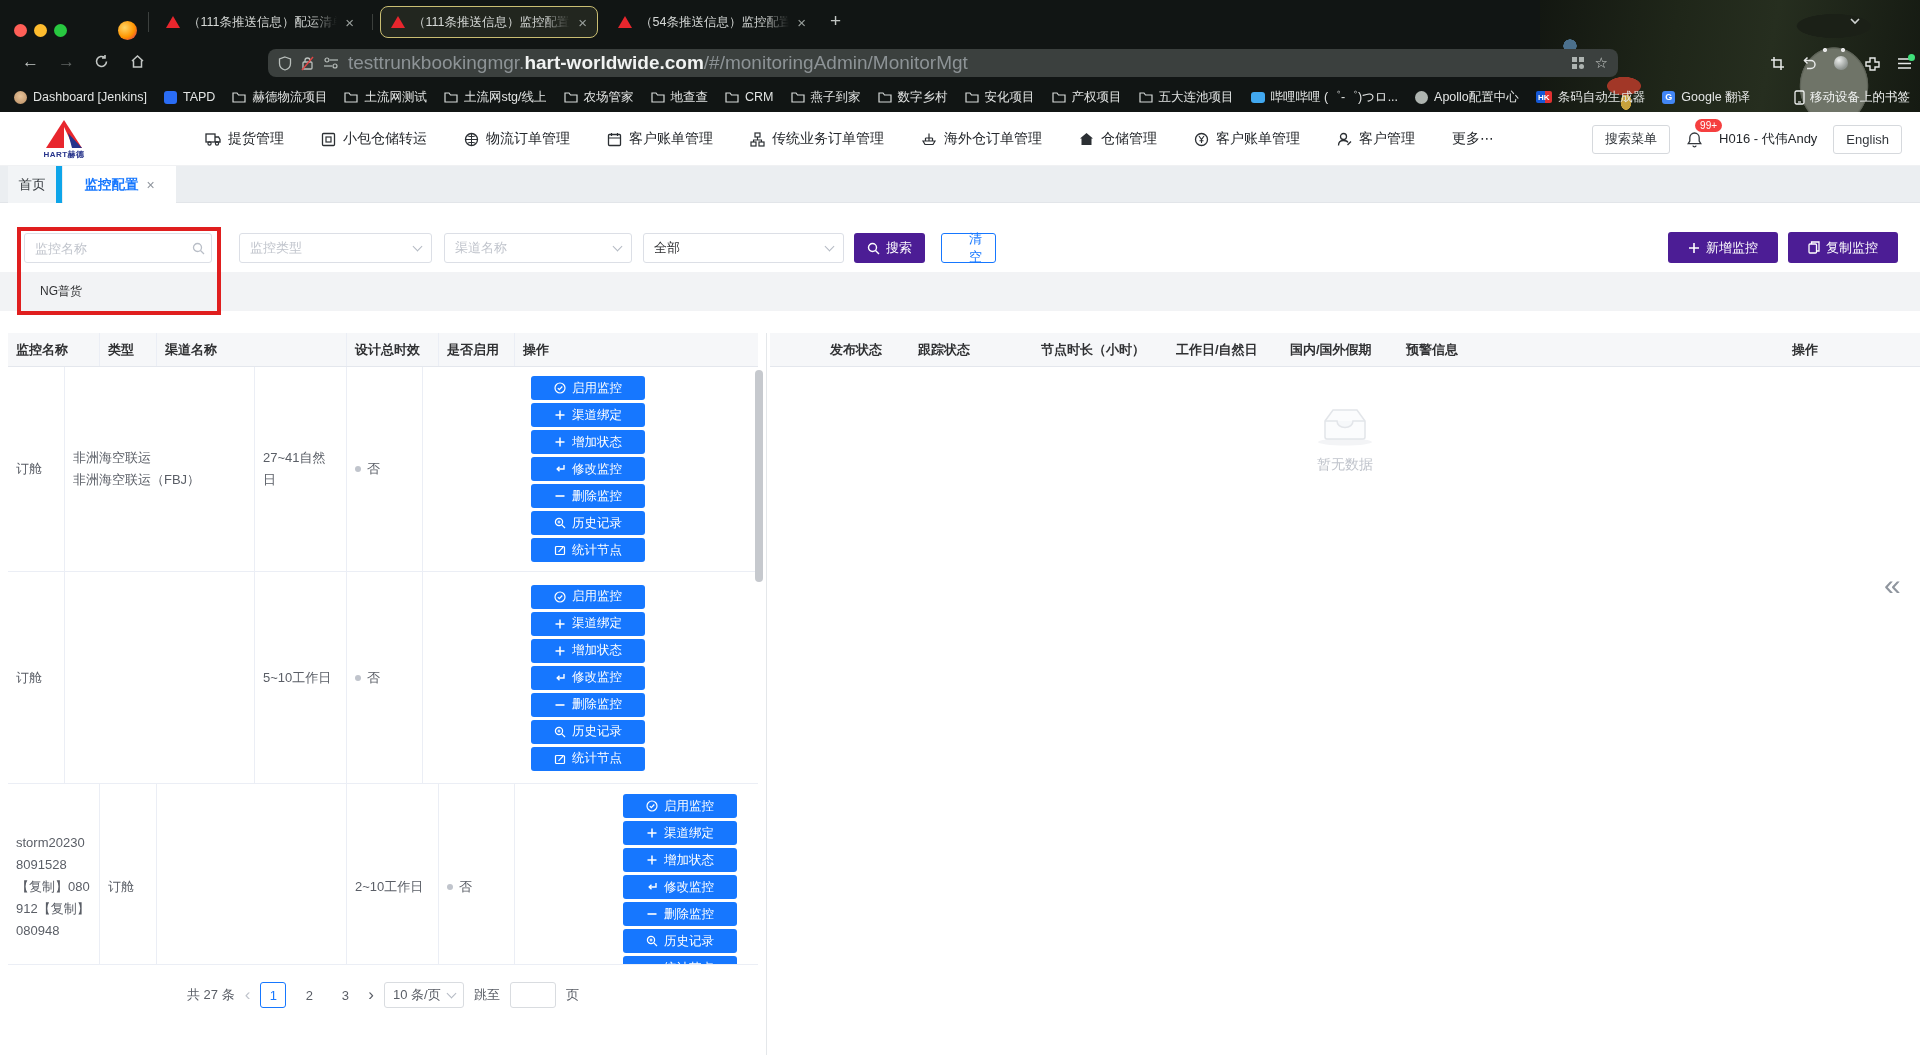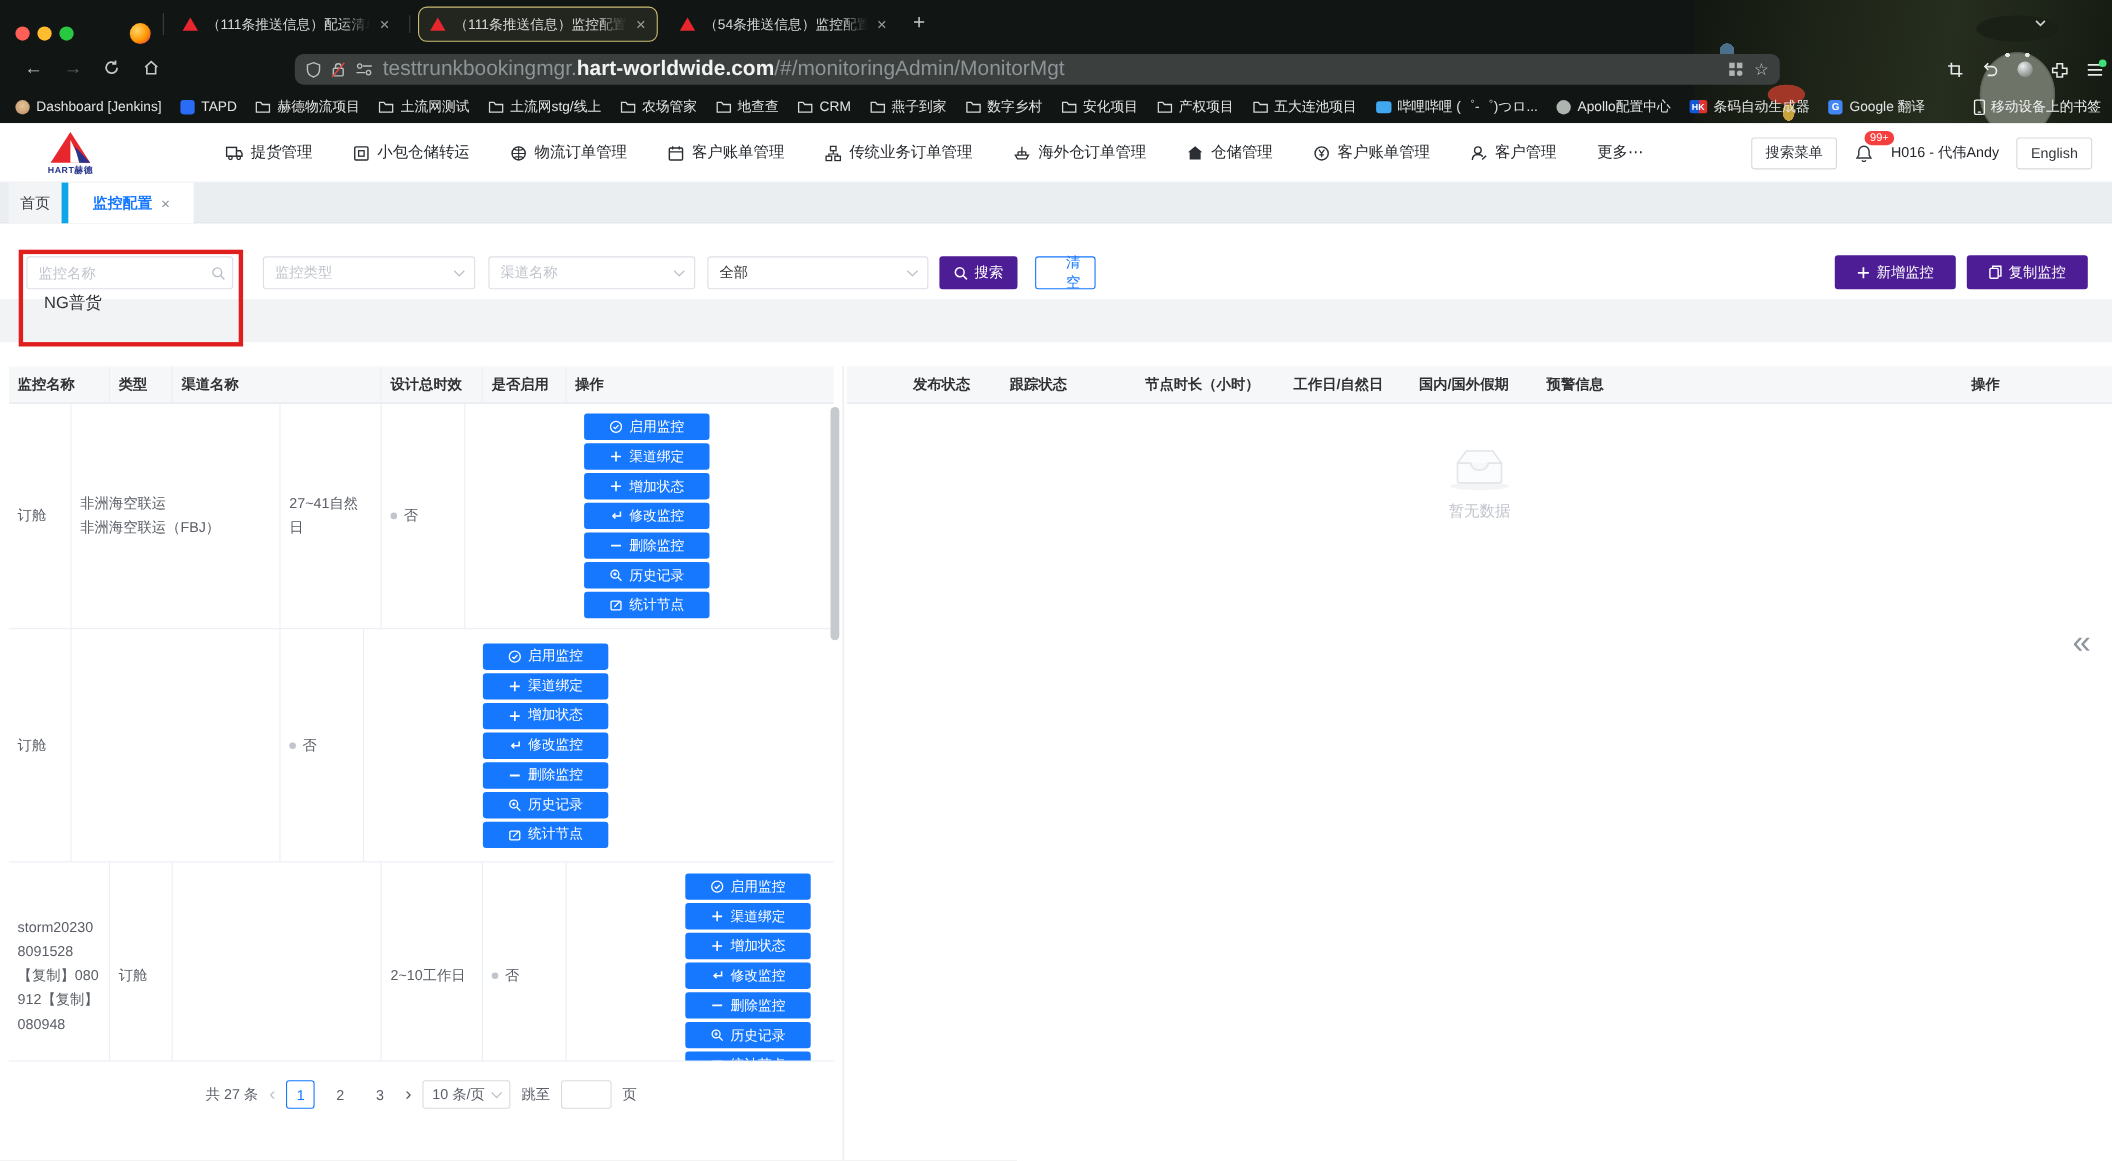--- a/index.html
+++ b/index.html
@@ -101,22 +101,22 @@
         transform:rotate(45deg);margin-top:-4px;}
   .btn-blue{background:#4c1d95;color:#fff;border:none;border-radius:3px;display:flex;align-items:center;
             justify-content:center;gap:6px;font-size:13px;cursor:pointer;
             font-family:"Liberation Sans","DejaVu Sans",sans-serif;}
   .btn-search{position:absolute;left:854px;top:233px;width:71px;height:30px;}
   .btn-clear{position:absolute;left:941px;top:233px;width:55px;height:30px;background:#fff;border:1px solid #1677ff;
              border-radius:3px;color:#1677ff;font-size:13px;display:flex;align-items:center;justify-content:center;padding-left:20px;}
   .btn-add{position:absolute;left:1668px;top:232px;width:110px;height:31px;}
   .btn-copy{position:absolute;left:1788px;top:232px;width:110px;height:31px;}
   .suggest-band{position:absolute;left:0;top:272px;width:1920px;height:39px;background:#f2f3f5;}
-  .suggest-item{position:absolute;left:40px;top:256px;height:39px;display:flex;align-items:center;
-                font-size:15px;color:#303133;}
+  .suggest-item{position:absolute;left:40px;top:272px;height:39px;display:flex;align-items:center;
+                font-size:12px;color:#303133;}
   .red-frame{position:absolute;left:17px;top:227px;width:204px;height:88px;border:4px solid #e01e1e;z-index:6;}
 
   
   .ltable{position:absolute;left:8px;top:333px;width:750px;height:632px;overflow:hidden;
           border-bottom:1px solid #ebeef5;font-size:13px;}
   .lt-head{display:flex;height:34px;background:#f6f7f9;border-bottom:1px solid #e4e7ed;}
   .th{display:flex;align-items:center;padding:0 8px;font-weight:bold;color:#303133;border-right:1px solid #ebeef5;}
   .tr{display:flex;border-bottom:1px solid #ebeef5;}
   .td{display:flex;align-items:center;padding:0 8px;color:#5a5e66;border-right:1px solid #ebeef5;line-height:22px;}
   .c0{width:92px;}.c1{width:57px;}.c2{width:190px;}.c3{width:92px;}.c4{width:76px;}
@@ -575,20 +575,21 @@
               <path d="M4.5 7.8 9.2 3" stroke="#fff" stroke-width="1.2"></path>
             </svg>
             <span>统计节点</span>
           </button>
       </div>
     </div>
 
     <div class="tr" style="height:212px;">
       <div class="td c1">订舱</div>
       <div class="td c2 chan"></div>
+      <div class="td c3">5~10工作日</div>
       <div class="td c4">
           <span class="dot"></span>
           <span>否</span>
         </div>
       <div class="td c5">
         <button class="act">
             <svg width="12" height="12" viewBox="0 0 12 12">
               <circle cx="6" cy="6" r="5" fill="none" stroke="#fff" stroke-width="1.2"></circle>
               <path d="M3.8 6.2 5.3 7.7 8.3 4.5" fill="none" stroke="#fff" stroke-width="1.2"></path>
             </svg>

